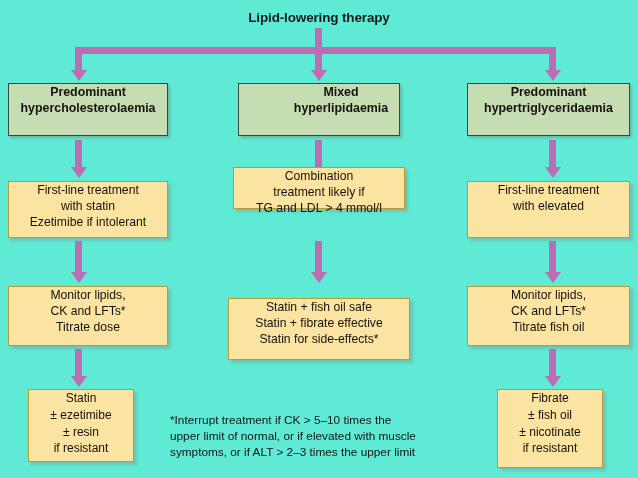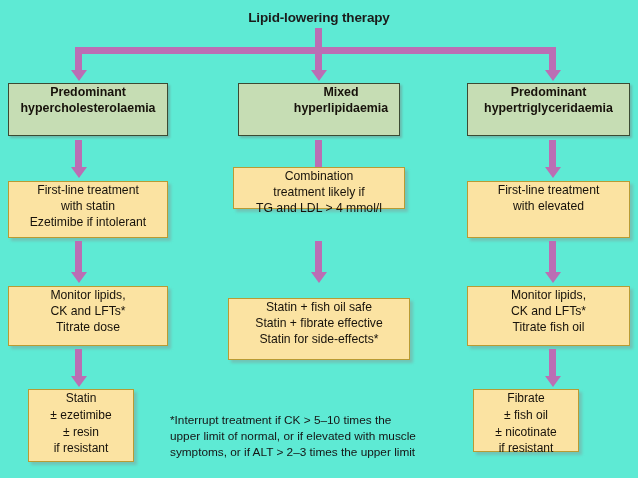--- a/index.html
+++ b/index.html
@@ -178,21 +178,21 @@
 
   <div class="box box-yellow" style="left:467px; top:286px; width:163px; height:60px;">
     <span class="ln">Monitor lipids,</span>
     <span class="ln">CK and LFTs*</span>
     <span class="ln">Titrate fish oil</span>
   </div>
 
   <div class="conn vline" style="left:549px; top:349px; height:30px;"></div>
   <div class="arrowhead" style="left:544.5px; top:376px;"></div>
 
-  <div class="box box-yellow box-small" style="left:473px; top:389px; width:106px; height:63px;">
+  <div class="box box-yellow box-small" style="left:497px; top:389px; width:106px; height:79px;">
     <span class="ln">Fibrate</span>
     <span class="ln">± fish oil</span>
     <span class="ln">± nicotinate</span>
     <span class="ln">if resistant</span>
   </div>
 
   <div class="footnote" style="left:170px; top:412px; width:310px;">
     <span class="ln">*Interrupt treatment if CK &gt; 5–10 times the</span>
     <span class="ln">upper limit of normal, or if elevated with muscle</span>
     <span class="ln">symptoms, or if ALT &gt; 2–3 times the upper limit</span>

